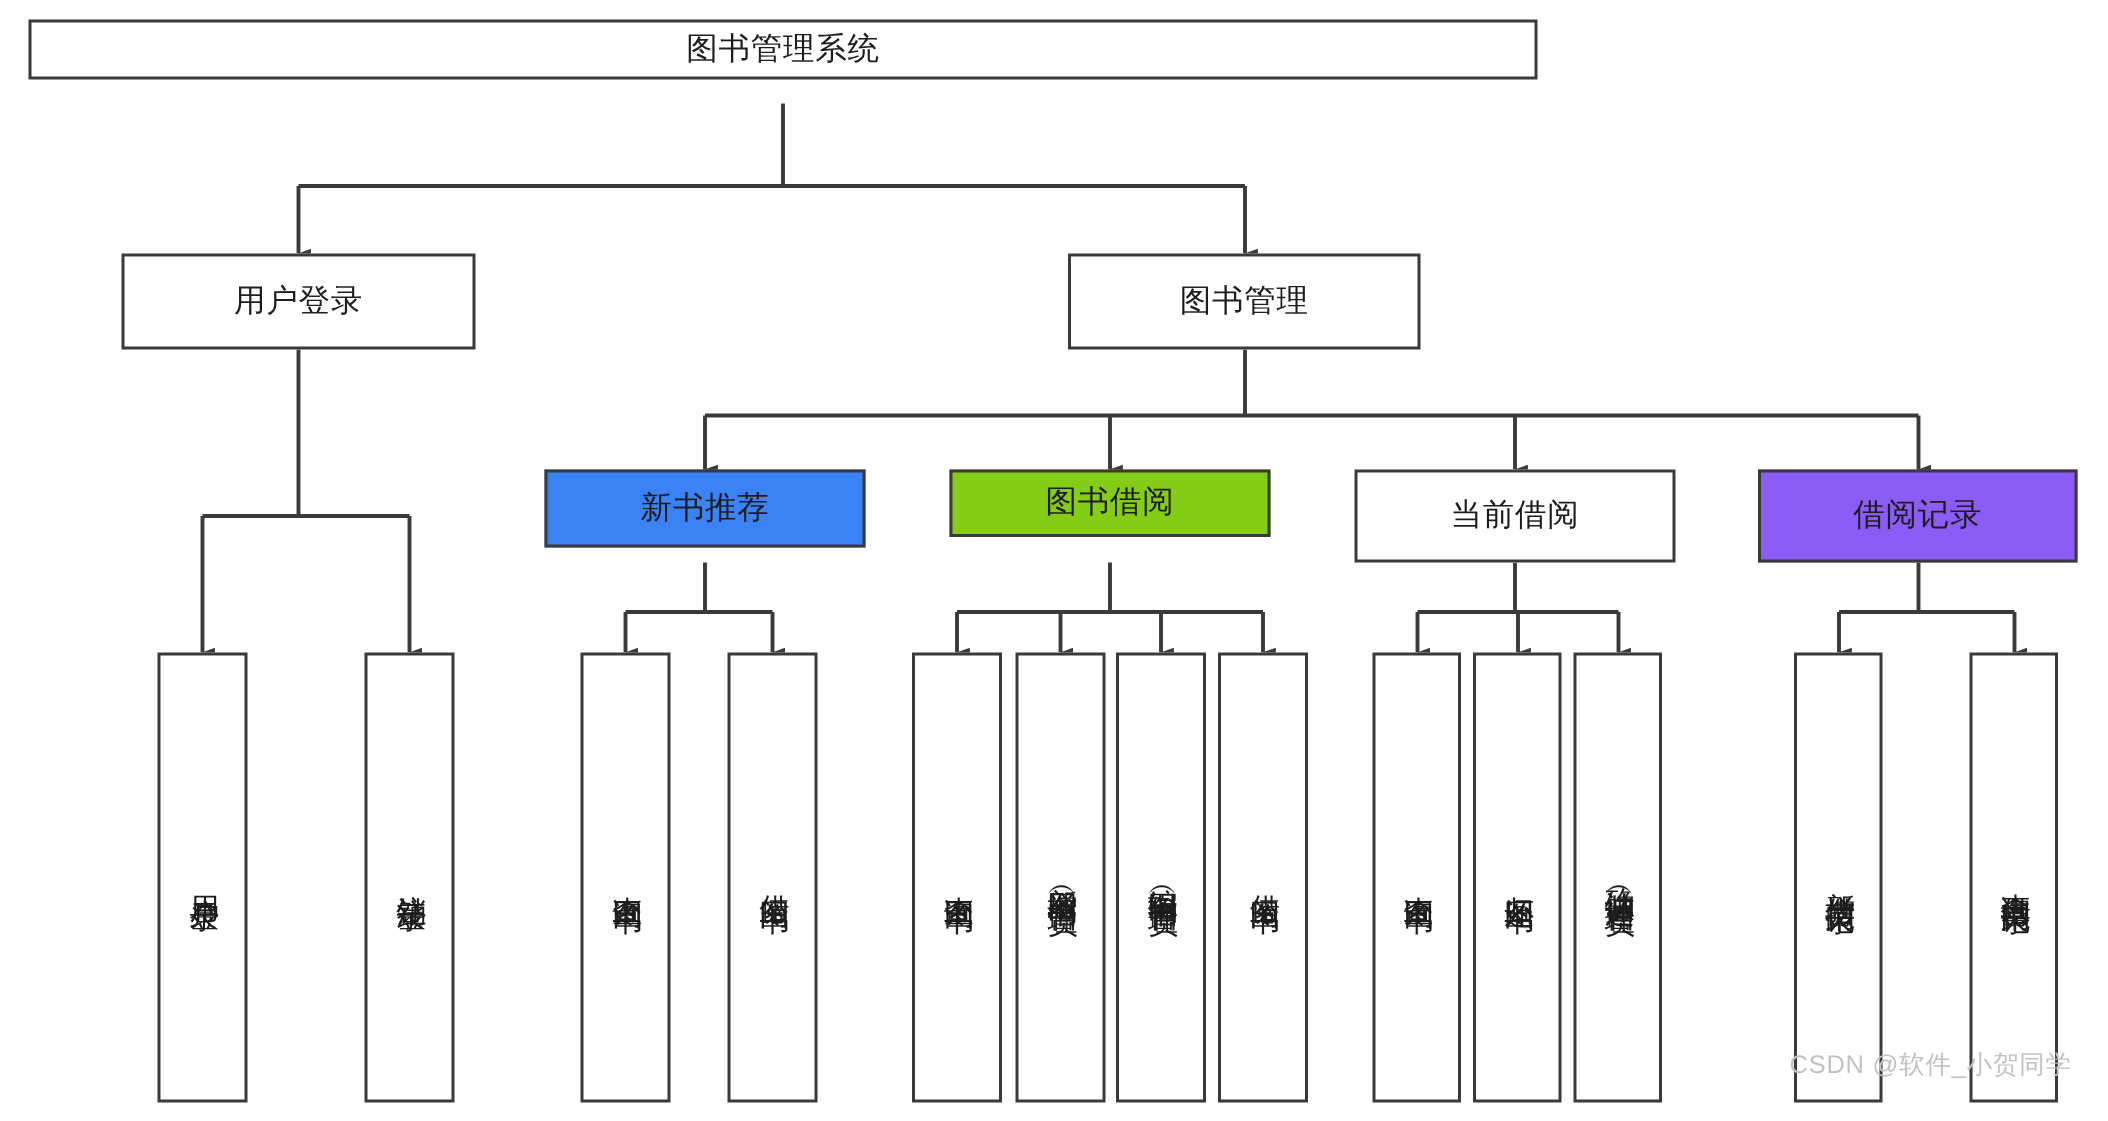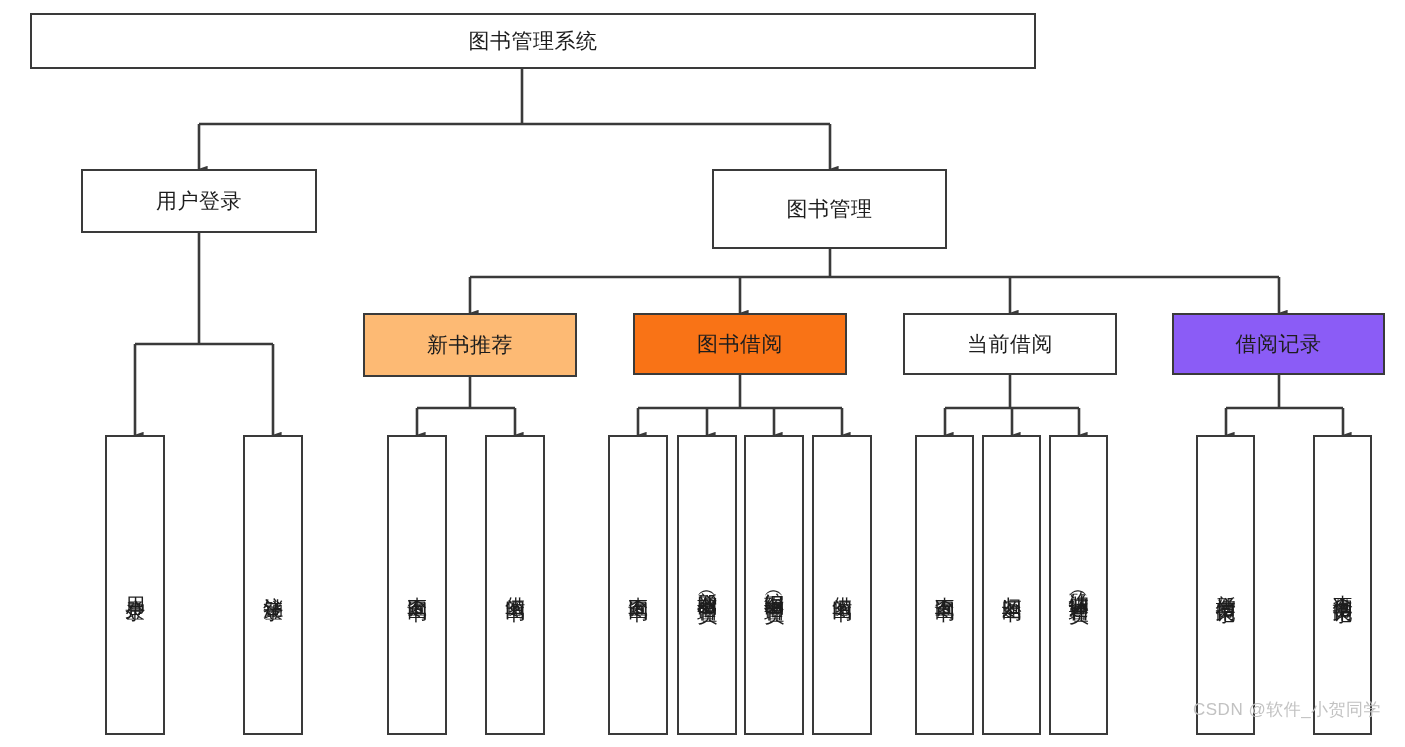--- a/index.html
+++ b/index.html
@@ -108,33 +108,33 @@
         <line x1="945" y1="408" x2="945" y2="435" stroke="#3a3a3a" stroke-width="2.6" marker-end="url(#arrowhead)"></line>
         <line x1="1012" y1="408" x2="1012" y2="435" stroke="#3a3a3a" stroke-width="2.6" marker-end="url(#arrowhead)"></line>
         <line x1="1079" y1="408" x2="1079" y2="435" stroke="#3a3a3a" stroke-width="2.6" marker-end="url(#arrowhead)"></line>
         <line x1="1279" y1="375" x2="1279" y2="408" stroke="#3a3a3a" stroke-width="2.6"></line>
         <line x1="1226" y1="408" x2="1343" y2="408" stroke="#3a3a3a" stroke-width="2.6"></line>
         <line x1="1226" y1="408" x2="1226" y2="435" stroke="#3a3a3a" stroke-width="2.6" marker-end="url(#arrowhead)"></line>
         <line x1="1343" y1="408" x2="1343" y2="435" stroke="#3a3a3a" stroke-width="2.6" marker-end="url(#arrowhead)"></line>
       </g>
   </svg>
   <div id="node-layer">
-      <div class="node-box" style="left: 30px; top: 13px; width: 1006px; height: 56px; border-color: rgb(58, 58, 58); background: rgb(255, 255, 255);">
+      <div class="node-box" style="left: 19px; top: 13px; width: 1006px; height: 40px; border-color: rgb(58, 58, 58); background: rgb(255, 255, 255);">
         <span class="node-label-h" style="color: rgb(29, 29, 29);">图书管理系统</span>
       </div>
       <div class="node-box" style="left: 81px; top: 169px; width: 236px; height: 64px; border-color: rgb(58, 58, 58); background: rgb(255, 255, 255);">
         <span class="node-label-h" style="color: rgb(29, 29, 29);">用户登录</span>
       </div>
-      <div class="node-box" style="left: 712px; top: 169px; width: 235px; height: 80px; border-color: rgb(58, 58, 58); background: rgb(255, 255, 255);">
+      <div class="node-box" style="left: 712px; top: 169px; width: 235px; height: 64px; border-color: rgb(58, 58, 58); background: rgb(255, 255, 255);">
         <span class="node-label-h" style="color: rgb(29, 29, 29);">图书管理</span>
       </div>
-      <div class="node-box" style="left: 363px; top: 313px; width: 214px; height: 64px; border-color: rgb(58, 58, 58); background: #fdba74;">
+      <div class="node-box" style="left: 363px; top: 313px; width: 214px; height: 52px; border-color: rgb(58, 58, 58); background: #3b82f6;">
         <span class="node-label-h" style="color: rgb(29, 29, 29);">新书推荐</span>
       </div>
-      <div class="node-box" style="left: 633px; top: 313px; width: 214px; height: 62px; border-color: rgb(58, 58, 58); background: #f97316;">
+      <div class="node-box" style="left: 633px; top: 313px; width: 214px; height: 45px; border-color: rgb(58, 58, 58); background: #84cc16;">
         <span class="node-label-h" style="color: rgb(29, 29, 29);">图书借阅</span>
       </div>
       <div class="node-box" style="left: 903px; top: 313px; width: 214px; height: 62px; border-color: rgb(58, 58, 58); background: rgb(255, 255, 255);">
         <span class="node-label-h" style="color: rgb(29, 29, 29);">当前借阅</span>
       </div>
       <div class="node-box" style="left: 1172px; top: 313px; width: 213px; height: 62px; border-color: rgb(58, 58, 58); background: #8b5cf6;">
         <span class="node-label-h" style="color: rgb(29, 29, 29);">借阅记录</span>
       </div>
       <div class="node-box leaf-box" style="left: 105px; top: 435px; width: 60px; height: 300px; border-color: rgb(58, 58, 58); background: rgb(255, 255, 255);">
         <span class="node-label-v" style="color: rgb(29, 29, 29);">用户登录</span>

